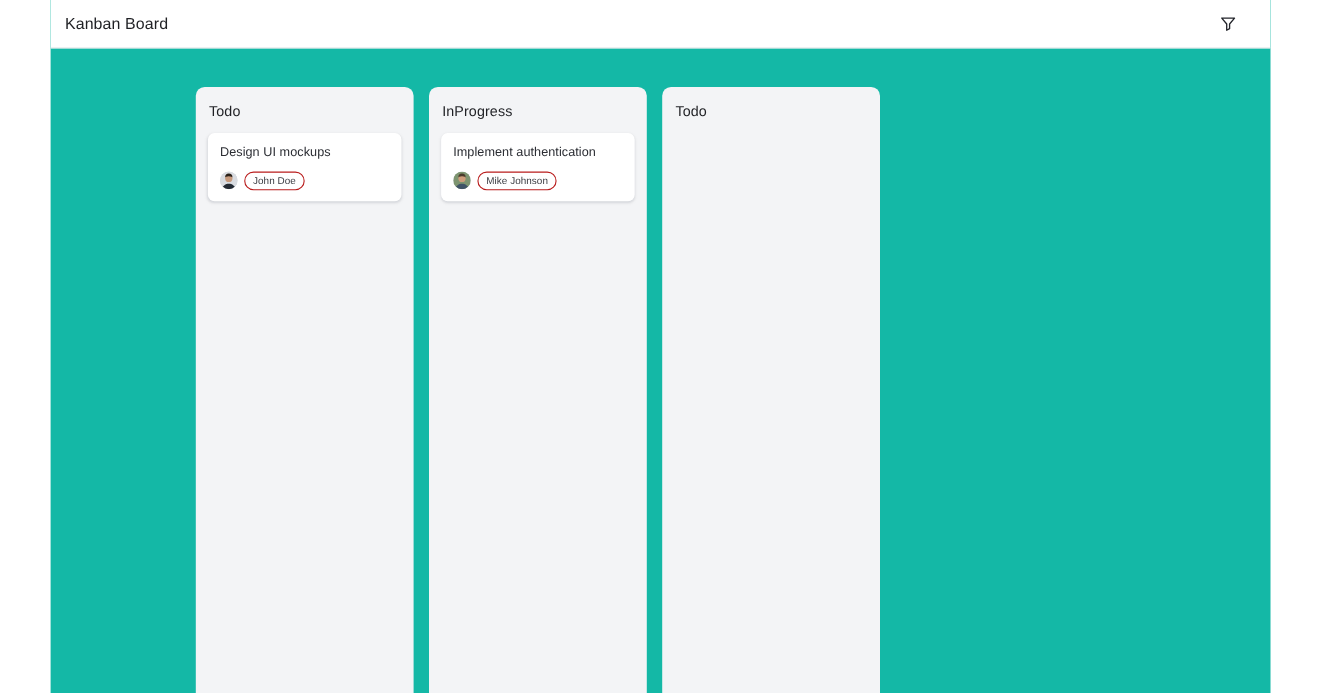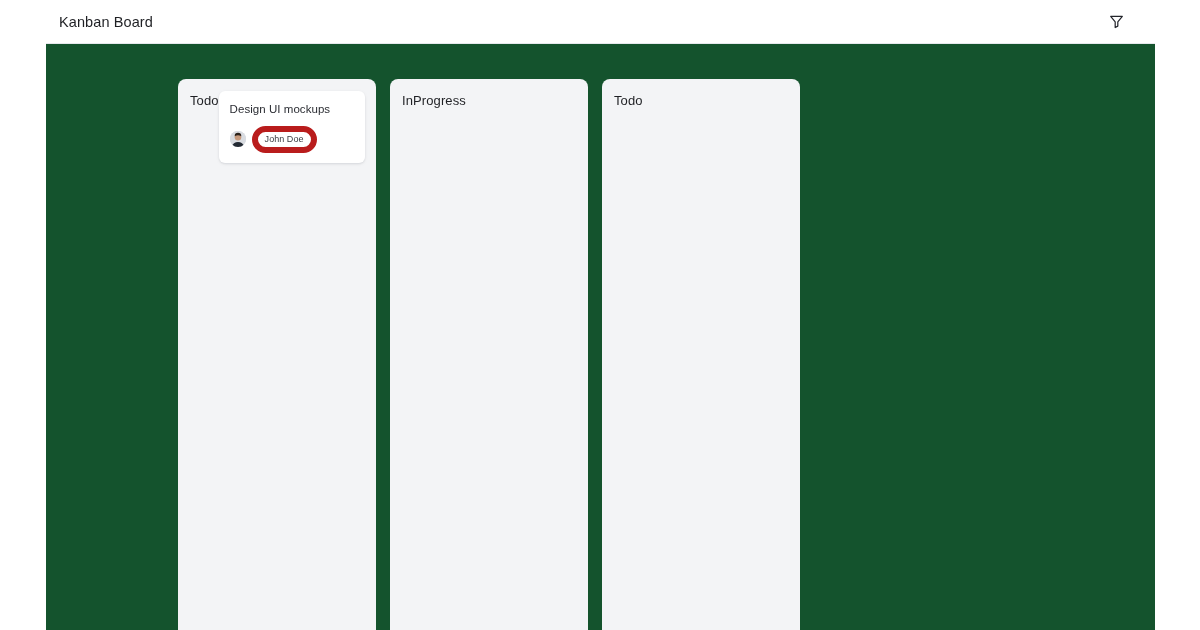--- a/index.html
+++ b/index.html
@@ -11,21 +11,21 @@
     background: #ffffff;
     font-family: "Liberation Sans", sans-serif;
   }
 
   #app-viewport {
     position: absolute;
     left: 46px;
     top: 0;
     width: 1109px;
     height: 630px;
-    background: #14532d;
+    background: #14b8a6;
     overflow: hidden;
   }
 
   
   #app-header {
     height: 44px;
     background: #ffffff;
     border-bottom: 1px solid #e6e8ec;
     display: flex;
     align-items: center;
@@ -63,21 +63,21 @@
   }
 
   .column {
     width: 198px;
     flex: 0 0 198px;
     background: #f3f4f6;
     border-radius: 8px 8px 0 0;
     padding: 12px 11px 11px 11px;
     height: 551px;
     display: flex;
-    flex-direction: row;
+    flex-direction: column;
   }
 
   .column-title {
     font-size: 13px;
     color: #1f2024;
     margin: 2px 0 13px 1px;
     letter-spacing: 0.1px;
   }
 
   .column-cards {
@@ -116,21 +116,21 @@
     height: 16px;
     border-radius: 50%;
     flex: 0 0 16px;
     overflow: hidden;
     position: relative;
     background: #d7dae0;
   }
   .avatar svg { display: block; width: 16px; height: 16px; }
 
   .assignee-chip {
-    border: 6px solid #b91c1c;
+    border: 1px solid #b91c1c;
     border-radius: 999px;
     padding: 1px 7px 2px 7px;
     font-size: 9px;
     color: #3a3c42;
     line-height: 1.35;
     white-space: nowrap;
     background: #ffffff;
     letter-spacing: 0.05px;
   }
 </style>
@@ -165,19 +165,35 @@
                   <path d="M1.8 16c.6-3.3 3.2-5 6.2-5s5.6 1.7 6.2 5z" fill="#232a33"></path>
                 </svg>
               </div>
               <span class="assignee-chip">John Doe</span>
             </div>
           </div>
         </div>
       </div>
       <div class="column">
         <div class="column-title">InProgress</div>
+        <div class="column-cards">
+          <div class="card">
+            <div class="card-title">Implement authentication</div>
+            <div class="card-assignee">
+              <div class="avatar">
+                <svg viewBox="0 0 16 16">
+                  <rect x="0" y="0" width="16" height="16" fill="#7d9470"></rect>
+                  <circle cx="8" cy="6.2" r="3.3" fill="#cf9d7c"></circle>
+                  <path d="M4.7 5.1a3.3 3.3 0 016.6 0c0 .6-.5-.9-3.3-.9s-3.3 1.5-3.3.9z" fill="#4a3b2c"></path>
+                  <path d="M1.8 16c.6-3.3 3.2-5 6.2-5s5.6 1.7 6.2 5z" fill="#3f5366"></path>
+                </svg>
+              </div>
+              <span class="assignee-chip">Mike Johnson</span>
+            </div>
+          </div>
+        </div>
       </div>
       <div class="column">
         <div class="column-title">Todo</div>
       </div>
     </div>
 
 </div>
 
 </body></html>

